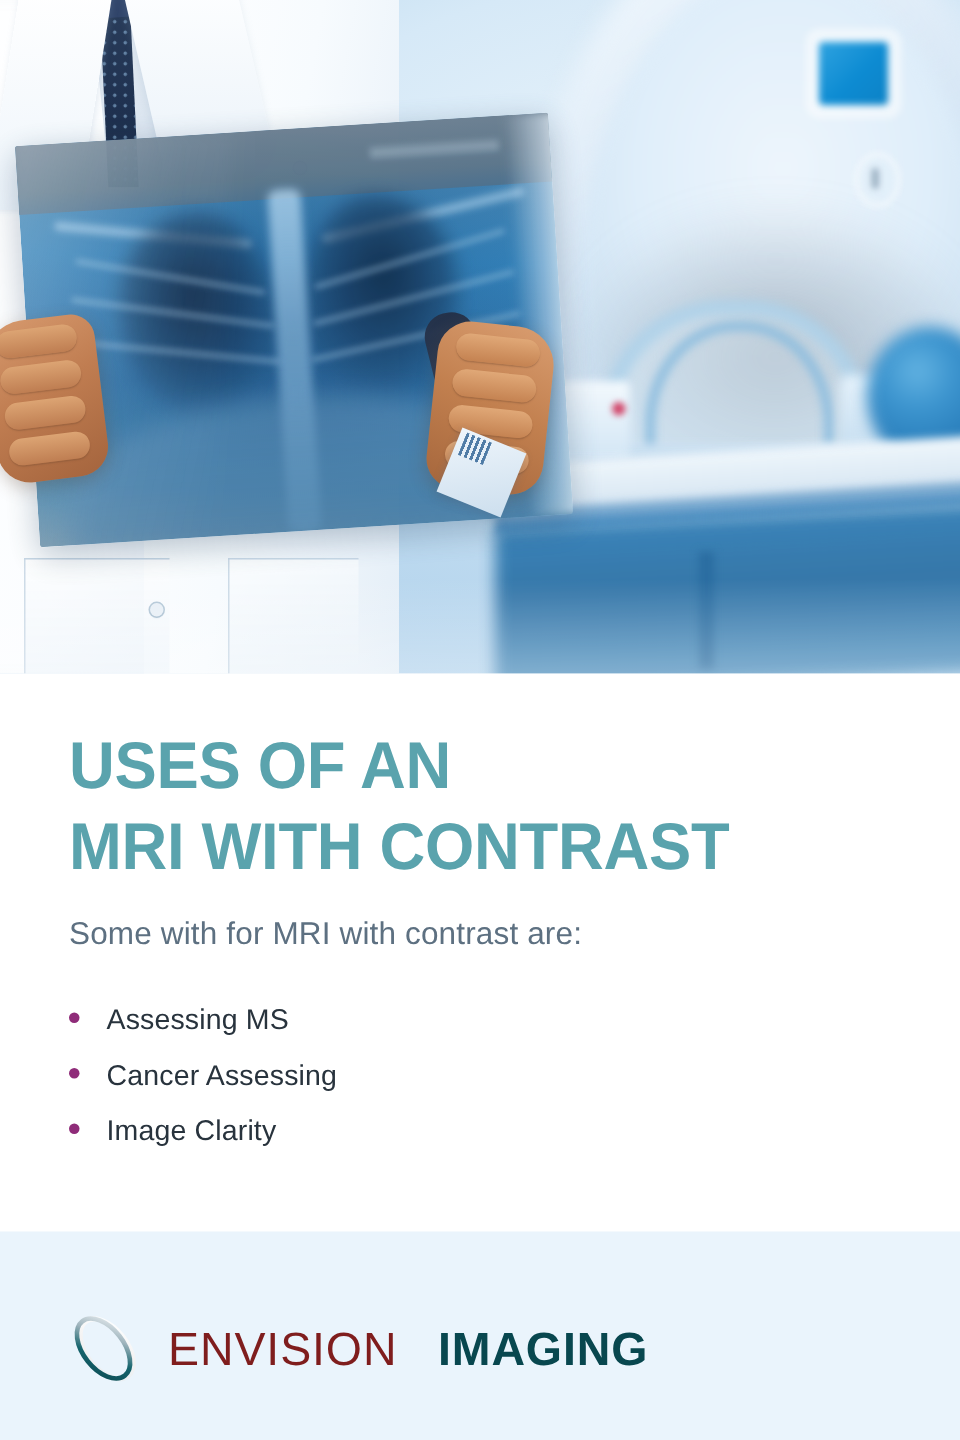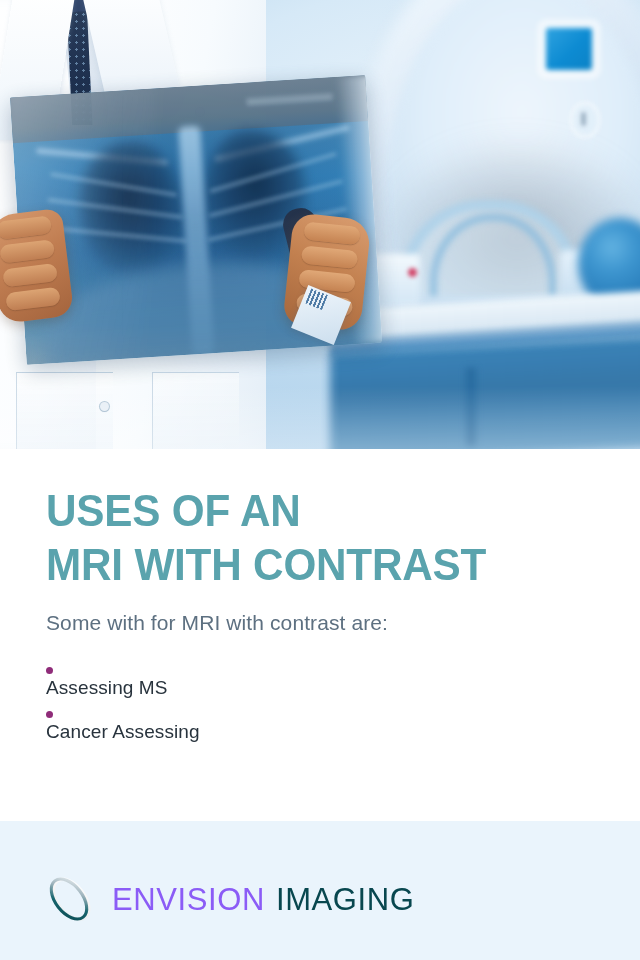--- a/index.html
+++ b/index.html
@@ -620,21 +620,20 @@
     left: 46px;
     top: 222px;
     margin: 0;
     padding: 0;
     list-style: none;
   }
   .use-item {
     display: flex;
     align-items: baseline;
     margin-bottom: 16px;
-    flex-direction: column;
   }
   .bullet-dot {
     display: inline-block;
     width: 7px;
     height: 7px;
     border-radius: 50%;
     background: #8f2c79;
     margin-right: 18px;
     flex: none;
     position: relative;
@@ -669,27 +668,27 @@
     flex: none;
     margin-right: 14px;
   }
   .logo-text {
     font-size: 31px;
     letter-spacing: 0.6px;
     line-height: 1;
     white-space: nowrap;
   }
   .logo-envision {
-    color: #8b5cf6;
+    color: #7f1d1d;
     font-weight: normal;
   }
   .logo-imaging {
     color: #08474f;
-    font-weight: normal;
-    margin-left: 11px;
+    font-weight: bold;
+    margin-left: 27px;
   }
 </style>
 </head>
 <body>
 
 <div class="infographic">
 
   <div class="hero">
     <div class="hero-scene">
       <div class="bg-room"></div>
@@ -775,20 +774,24 @@
     <p class="subhead">Some with for MRI with contrast are:</p>
 
     <ul class="uses-list">
       <li class="use-item">
         <span class="bullet-dot"></span>
         <span class="use-label">Assessing MS</span>
       </li>
       <li class="use-item">
         <span class="bullet-dot"></span>
         <span class="use-label">Cancer Assessing</span>
+      </li>
+      <li class="use-item">
+        <span class="bullet-dot"></span>
+        <span class="use-label">Image Clarity</span>
       </li>
     </ul>
   </div>
 
   <div class="footer">
     <div class="logo">
       <svg class="logo-mark" viewBox="0 0 58 58">
         <defs>
           <linearGradient id="ringGrad" x1="0%" y1="100%" x2="100%" y2="0%">
             <stop offset="0%" stop-color="#0b4a52"></stop>

